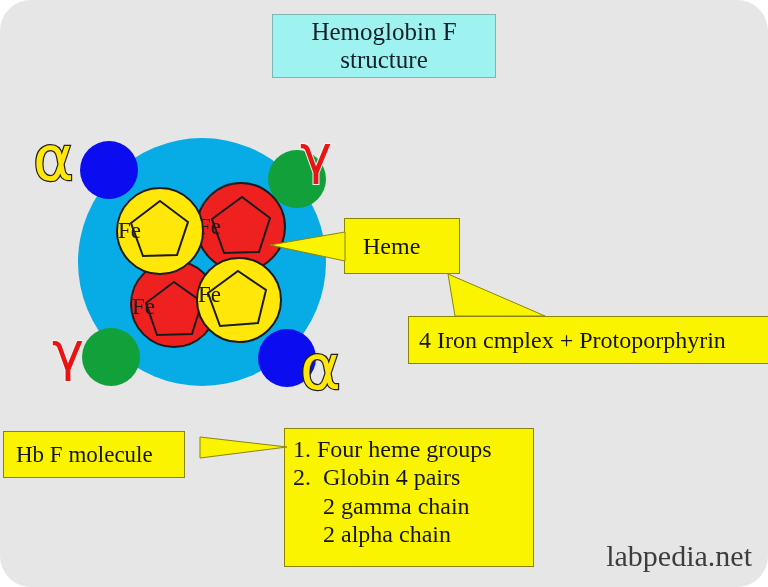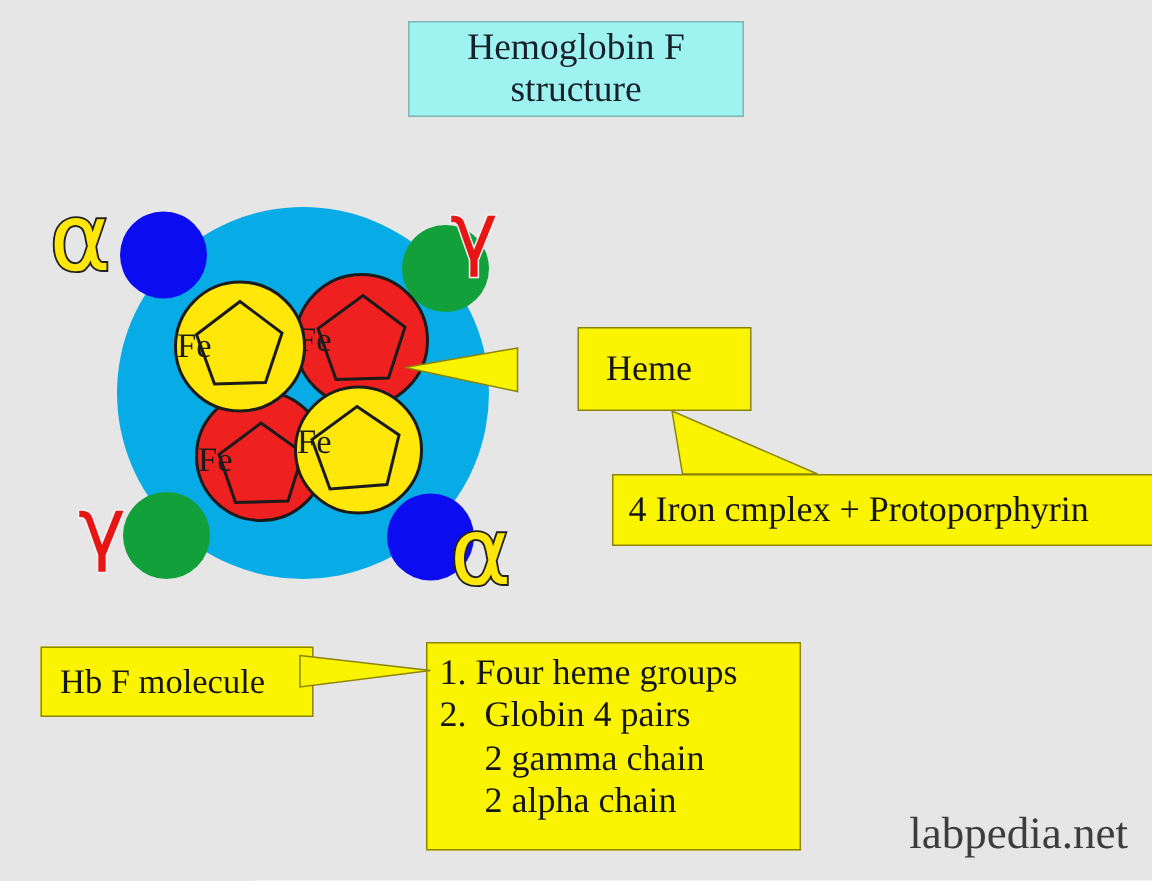--- a/index.html
+++ b/index.html
@@ -8,20 +8,21 @@
     padding: 0;
     background: #ffffff;
   }
   #canvas {
     position: relative;
     width: 768px;
     height: 587px;
     background: #e6e6e6;
     overflow: hidden;
     font-family: "Liberation Serif", "DejaVu Serif", serif;
+    border-radius: 31px;
   }
 
   
   #title-box {
     position: absolute;
     left: 272px;
     top: 14px;
     width: 224px;
     height: 64px;
     background: #9ef2f0;
@@ -121,33 +122,32 @@
     align-items: center;
     color: #151515;
   }
   #heme-callout {
     left: 344px;
     top: 218px;
     width: 116px;
     height: 56px;
     padding-left: 18px;
     font-size: 24px;
-    margin-left: 41px;
   }
   #iron-callout {
     left: 381px;
     top: 316px;
     width: 374px;
     height: 48px;
     padding-left: 10px;
     font-size: 24px;
     margin-left: 27px;
   }
   #hbf-callout {
-    left: 27px;
+    left: 3px;
     top: 431px;
     width: 182px;
     height: 47px;
     padding-left: 12px;
     font-size: 23px;
   }
   #list-callout {
     left: 284px;
     top: 428px;
     width: 250px;

